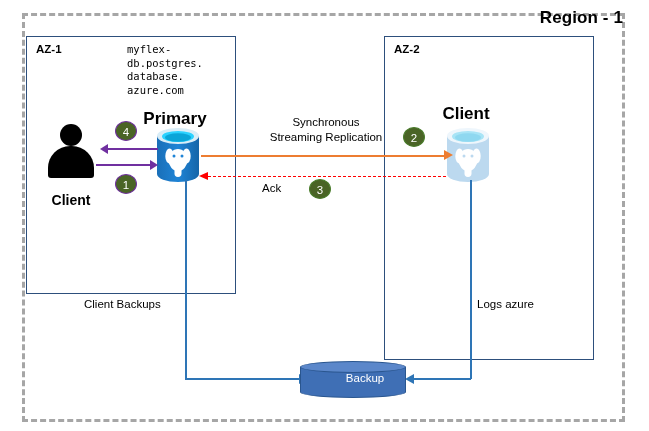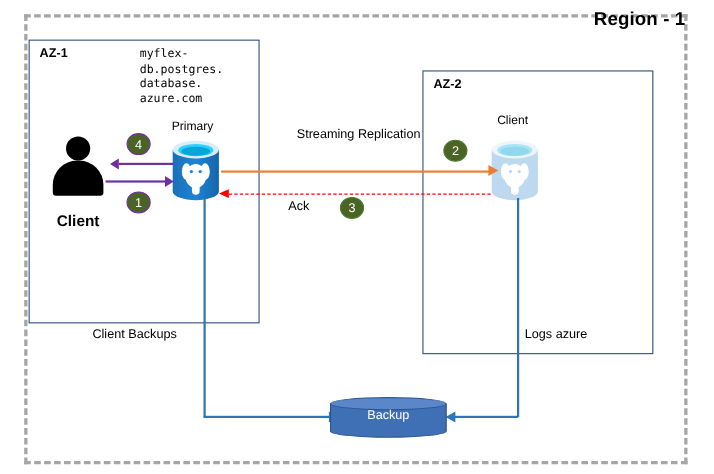--- a/index.html
+++ b/index.html
@@ -14,32 +14,32 @@
     border:3px dashed #a6a6a6;box-sizing:border-box;background:transparent;
   }
   .region-label{
     position:absolute;right:26px;top:8px;font-size:17px;font-weight:bold;
     letter-spacing:.1px;white-space:nowrap;
   }
 
   
   .az-box{position:absolute;border:1.4px solid #2d4f7c;box-sizing:border-box;background:#fff;}
   #az1{left:26px;top:36px;width:210px;height:258px;padding-left:18px;}
-  #az2{left:384px;top:36px;width:210px;height:258px;margin-top:28px;}
+  #az2{left:384px;top:36px;width:210px;height:324px;}
   .az-label{position:absolute;left:9px;top:6px;font-size:11.5px;font-weight:bold;}
 
   
   .hostname{
     position:absolute;left:127px;top:43px;width:105px;
     font-family:"DejaVu Sans Mono","Liberation Mono",monospace;
     font-size:10.5px;line-height:13.6px;color:#000;white-space:pre;
   }
 
   
-  .node-caption{position:absolute;font-size:11px;font-weight:normal;text-align:center;white-space:nowrap;}
+  .node-caption{position:absolute;font-size:17px;font-weight:bold;text-align:center;white-space:nowrap;}
   #primary-caption{left:133px;top:109px;width:84px;}
   #standby-caption{left:424px;top:104px;width:84px;}
 
   
   .db{position:absolute;width:46px;height:56px;}
   #primary-db{left:155px;top:127px;}
   #standby-db{left:445px;top:127px;}
 
   
   .client{position:absolute;left:48px;top:124px;width:46px;height:54px;}
@@ -105,21 +105,21 @@
 
   
   .backup-cyl{position:absolute;left:300px;top:361px;width:106px;height:37px;}
   .backup-cyl .body{position:absolute;left:0;top:6px;width:106px;height:25px;
                     background:#3f6fb5;border-left:1px solid #2a568f;border-right:1px solid #2a568f;
                     box-sizing:border-box;}
   .backup-cyl .top{position:absolute;left:0;top:0;width:106px;height:12px;
                    background:#5b87ca;border:1px solid #2a568f;border-radius:50%;box-sizing:border-box;}
   .backup-cyl .bot{position:absolute;left:0;top:25px;width:106px;height:12px;
                    background:#3f6fb5;border:1px solid #2a568f;border-radius:50%;box-sizing:border-box;}
-  .backup-cyl .txt{position:absolute;left:0;top:11px;width:106px;text-align:center;
+  .backup-cyl .txt{position:absolute;left:12px;top:11px;width:106px;text-align:center;
                    font-size:11.5px;color:#fff;z-index:5;}
 </style>
 </head>
 <body>
 
 <div class="canvas">
 
   <div class="region-box"></div>
   <div class="region-label">Region - 1</div>
 
@@ -194,20 +194,21 @@
     <div class="purple-head left" style="left:100px;top:144.2px;"></div>
   </div>
   <div class="arrow-line">
     <div class="purple-bar" style="left:96px;top:164px;width:54px;"></div>
     <div class="purple-head right" style="left:150px;top:160.2px;"></div>
   </div>
 
   <div class="orange-bar"></div>
   <div class="orange-head"></div>
   <div class="mid-label" id="repl-label">
+    <div>Synchronous</div>
     <div>Streaming Replication</div>
   </div>
 
   <div class="red-bar"></div>
   <div class="red-head"></div>
   <div class="mid-label" id="ack-label">Ack</div>
 
   <div class="badge purple" id="badge-4">4</div>
   <div class="badge purple" id="badge-1">1</div>
   <div class="badge green" id="badge-2">2</div>

